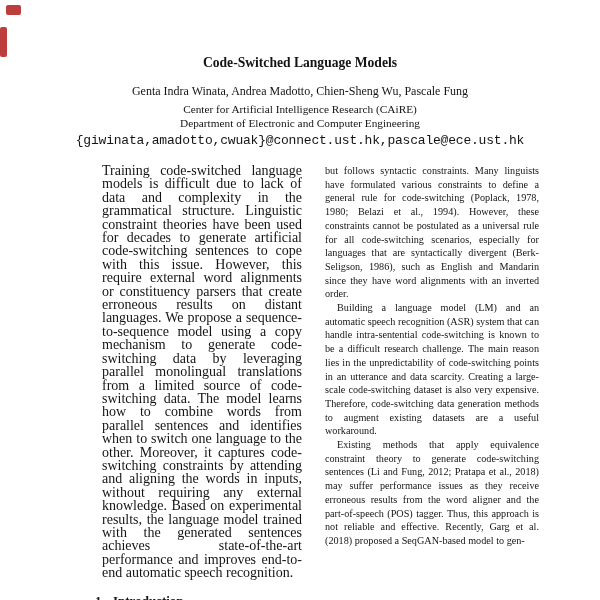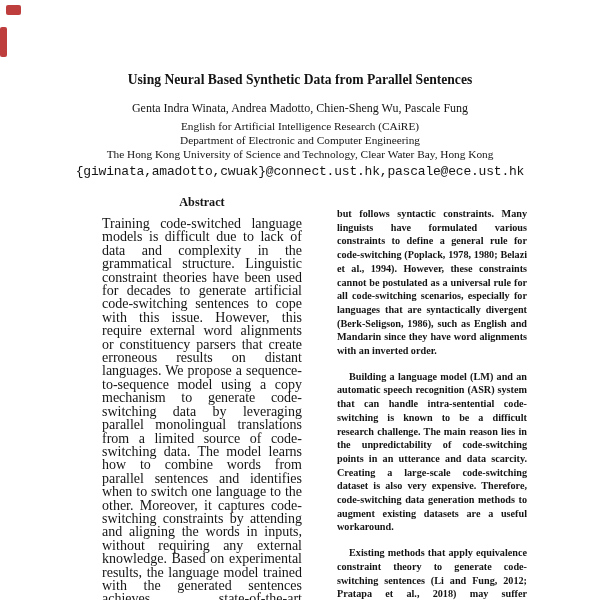--- a/index.html
+++ b/index.html
@@ -34,48 +34,45 @@
   .columns { display: flex; gap: 16px; padding: 0 60px 0 95px; margin-top: 16px; }
   .col { width: 214px; }
 
   .abstract-heading { text-align: center; font-weight: bold; font-size: 12.2px; margin-bottom: 7px; }
   .abstract-body {
     font-size: 14px; line-height: 13.4px;
     text-align: justify; margin: 0; padding: 0 7px;
   }
   .section-heading { font-weight: bold; font-size: 13px; margin: 13px 0 8px 0; }
   .section-num { display: inline-block; width: 18px; }
-  .body-text { font-size: 10.2px; line-height: 13.7px; text-align: justify; margin: 12px; font-weight: bold; }
+  .body-text { font-size: 10.2px; line-height: 13.7px; text-align: justify; margin: 0; }
   .indent { text-indent: 12px; }
   .ital { font-style: italic; }
 </style>
 </head>
 <body>
 
 <div class="page">
 
   <div class="mark-top"></div>
   <div class="mark-left"></div>
 
   <div class="header">
     <h1 class="title">
-      <br>
-      <span>Using Neural Based Synthetic Data from Parallel Sentences</span>
+      <span>Code-Switched Language Models</span><br>
     </h1>
     <div class="authors">Genta Indra Winata, Andrea Madotto, Chien-Sheng Wu, Pascale Fung</div>
-    <div class="affil affil-first">English for Artificial Intelligence Research (CAiRE)</div>
+    <div class="affil affil-first">Center for Artificial Intelligence Research (CAiRE)</div>
     <div class="affil">Department of Electronic and Computer Engineering</div>
-    <div class="affil">The Hong Kong University of Science and Technology, Clear Water Bay, Hong Kong</div>
     <div class="emails">{giwinata,amadotto,cwuak}@connect.ust.hk,pascale@ece.ust.hk</div>
   </div>
 
   <div class="columns">
 
     <div class="col">
-      <div class="abstract-heading">Abstract</div>
       <p class="abstract-body">Training code-switched language models is difficult due to lack of data and complexity in the grammatical structure. Linguistic constraint theories have been used for decades to generate artificial code-switching sentences to cope with this issue. However, this require external word alignments or constituency parsers that create erroneous results on distant languages. We propose a sequence-to-sequence model using a copy mechanism to generate code-switching data by leveraging parallel monolingual translations from a limited source of code-switching data. The model learns how to combine words from parallel sentences and identifies when to switch one language to the other. Moreover, it captures code-switching constraints by attending and aligning the words in inputs, without requiring any external knowledge. Based on experimental results, the language model trained with the generated sentences achieves state-of-the-art performance and improves end-to-end automatic speech recognition.</p>
 
       <div class="section-heading">
         <span class="section-num">1</span><span>Introduction</span>
       </div>
 
     </div>
 
     <div class="col">
       <p class="body-text">but follows syntactic constraints. Many linguists have formulated various constraints to define a general rule for code-switching (Poplack, 1978, 1980; Belazi et al., 1994). However, these constraints cannot be postulated as a universal rule for all code-switching scenarios, especially for languages that are syntactically divergent (Berk-Seligson, 1986), such as English and Mandarin since they have word alignments with an inverted order.</p>

